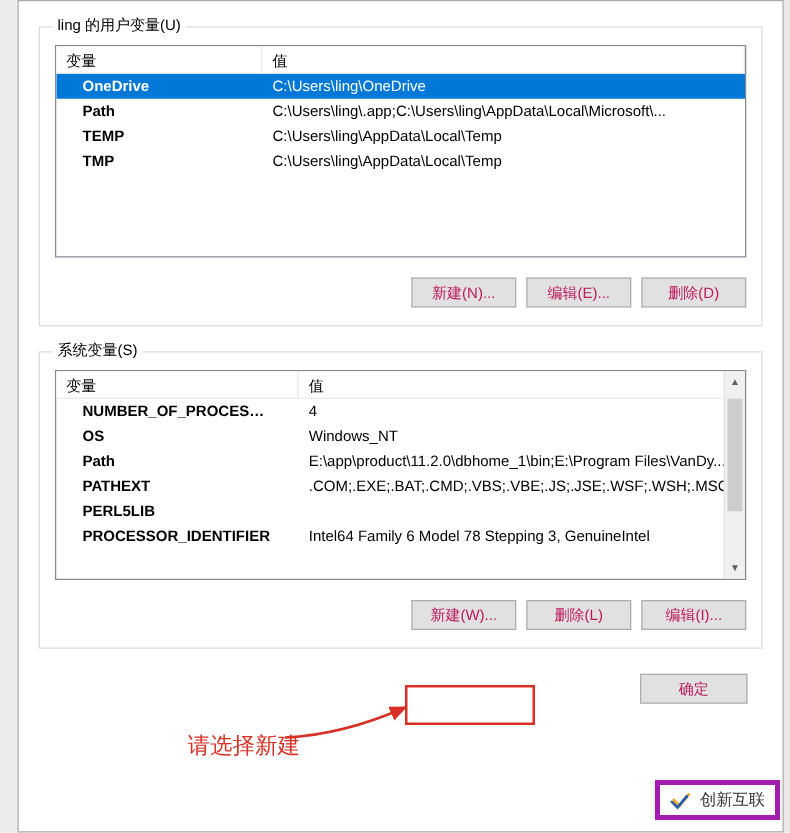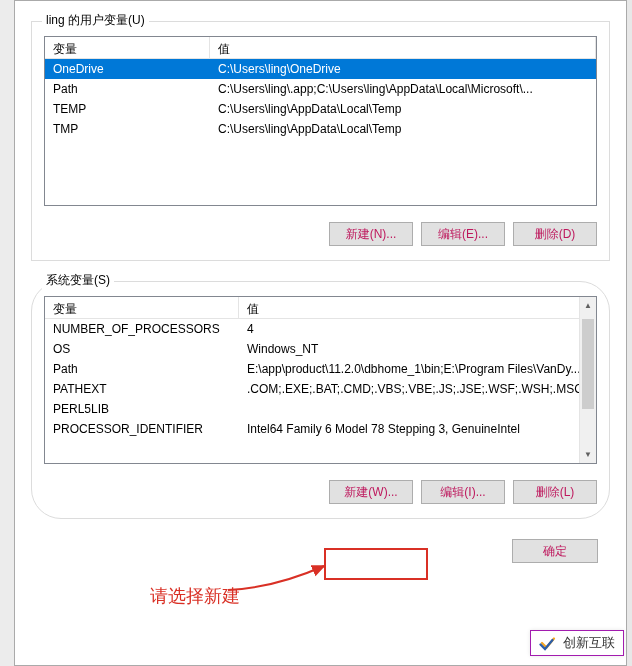--- a/index.html
+++ b/index.html
@@ -14,37 +14,37 @@
   .grouplabel { position: absolute; top: -10px; left: 10px; background: #fff; padding: 0 4px; color: #000; font-size: 12px; }
   .listview { border: 1px solid #828790; margin: 14px 12px 10px 12px; background: #fff; height: 170px; overflow: hidden; position: relative; }
   .listview.sys { height: 168px; }
   .lv-head { display: flex; height: 22px; border-bottom: 1px solid #e4e4e4; }
   .lv-col { padding: 4px 8px; border-right: 1px solid #e4e4e4; color: #000; background: #fff; font-size: 12px; }
   .lv-col.var { width: 165px; flex: none; }
   .lv-col.var-sys { width: 194px; flex: none; }
   .lv-col.val { flex: 1; }
   .lv-body { overflow: hidden; }
   .lv-row { display: flex; height: 20px; align-items: center; cursor: default; }
-  .lv-row .c1 { width: 165px; flex: none; padding: 0 8px; white-space: nowrap; overflow: hidden; text-overflow: ellipsis; }
+  .lv-row .c1 { width: 165px; flex: none; padding: 0 21px; white-space: nowrap; overflow: hidden; text-overflow: ellipsis; font-weight: bold; }
   .lv-row .c1.sysc { width: 194px; }
   .lv-row .c2 { flex: 1; padding: 0 8px; white-space: nowrap; overflow: hidden; text-overflow: ellipsis; }
   .lv-row.selected { background: #0078d7; color: #fff; }
   .btnrow { display: flex; justify-content: flex-end; gap: 8px; padding: 6px 12px 14px 12px; }
   .wbtn { min-width: 84px; height: 24px; border: 1px solid #adadad; background: #e1e1e1; cursor: pointer; font-size: 12px; color: #be185d; padding: 0 10px; }
   .bottomrow { display: flex; justify-content: flex-end; gap: 8px; padding: 12px 18px 10px 12px; }
   .scrollbar-overlay { position: absolute; right: 0; top: 0; bottom: 0; width: 17px; background: #f0f0f0; border-left: 1px solid #e4e4e4; }
   .sb-thumb { position: absolute; left: 2px; right: 2px; top: 22px; height: 90px; background: #cdcdcd; }
   .sb-arrow { position: absolute; left: 0; right: 0; height: 17px; display:flex; align-items:center; justify-content:center; color:#606060; font-size:8px; }
   .sb-arrow.up { top: 0; }
   .sb-arrow.down { bottom: 0; }
   .annot-box { position: absolute; border: 2px solid #d93025; pointer-events: none; }
   .annot-box.new { left: 324px; top: 548px; width: 104px; height: 32px; }
   .annot-text { position: absolute; color: #d93025; font-size: 18px; left: 150px; top: 584px; }
   .arrow-svg { position: absolute; left: 224px; top: 560px; pointer-events: none; }
-  .watermark { position: absolute; right: 8px; bottom: 10px; background: #fff; border: 1px solid #a21caf; padding: 3px 8px; display:flex; align-items:center; gap:6px; font-size:13px; color:#333; box-shadow: 0 0 4px rgba(0,0,0,0.1); }
+  .watermark { position: absolute; right: 8px; bottom: 10px; background: #fff; border: 4px solid #a21caf; padding: 3px 8px; display:flex; align-items:center; gap:6px; font-size:13px; color:#333; box-shadow: 0 0 4px rgba(0,0,0,0.1); }
   .watermark .wm-icon { width:18px; height:18px; }
   .left-strip { position:absolute; left:0; top:0; width:14px; height:666px; background:#ececec; }
 </style>
 </head>
 <body>
 
 <div class="left-strip"></div>
 
 <div class="window">
 
@@ -76,21 +76,21 @@
             </div>
           </div>
       </div>
       <div class="btnrow">
         <button class="wbtn">新建(N)...</button>
         <button class="wbtn">编辑(E)...</button>
         <button class="wbtn">删除(D)</button>
       </div>
     </div>
 
-    <div class="groupbox" style="margin-top:20px;border-radius:30px;">
+    <div class="groupbox" style="margin-top:20px;">
       <div class="grouplabel">系统变量(S)</div>
       <div class="listview sys">
         <div class="lv-head">
           <div class="lv-col var-sys">变量</div>
           <div class="lv-col val">值</div>
         </div>
         <div class="lv-body" id="sys-rows">
             <div class="lv-row">
               <div class="c1 sysc">NUMBER_OF_PROCESSORS</div>
               <div class="c2">4</div>
@@ -117,22 +117,22 @@
             </div>
           </div>
         <div class="scrollbar-overlay">
           <div class="sb-arrow up">▲</div>
           <div class="sb-thumb"></div>
           <div class="sb-arrow down">▼</div>
         </div>
       </div>
       <div class="btnrow">
         <button class="wbtn">新建(W)...</button>
+        <button class="wbtn">删除(L)</button>
         <button class="wbtn">编辑(I)...</button>
-        <button class="wbtn">删除(L)</button>
       </div>
     </div>
 
     <div class="bottomrow">
       <button class="wbtn" style="min-width:86px;">确定</button>
     </div>
   </div>
 </div>
 
 <div class="annot-box new"></div>

